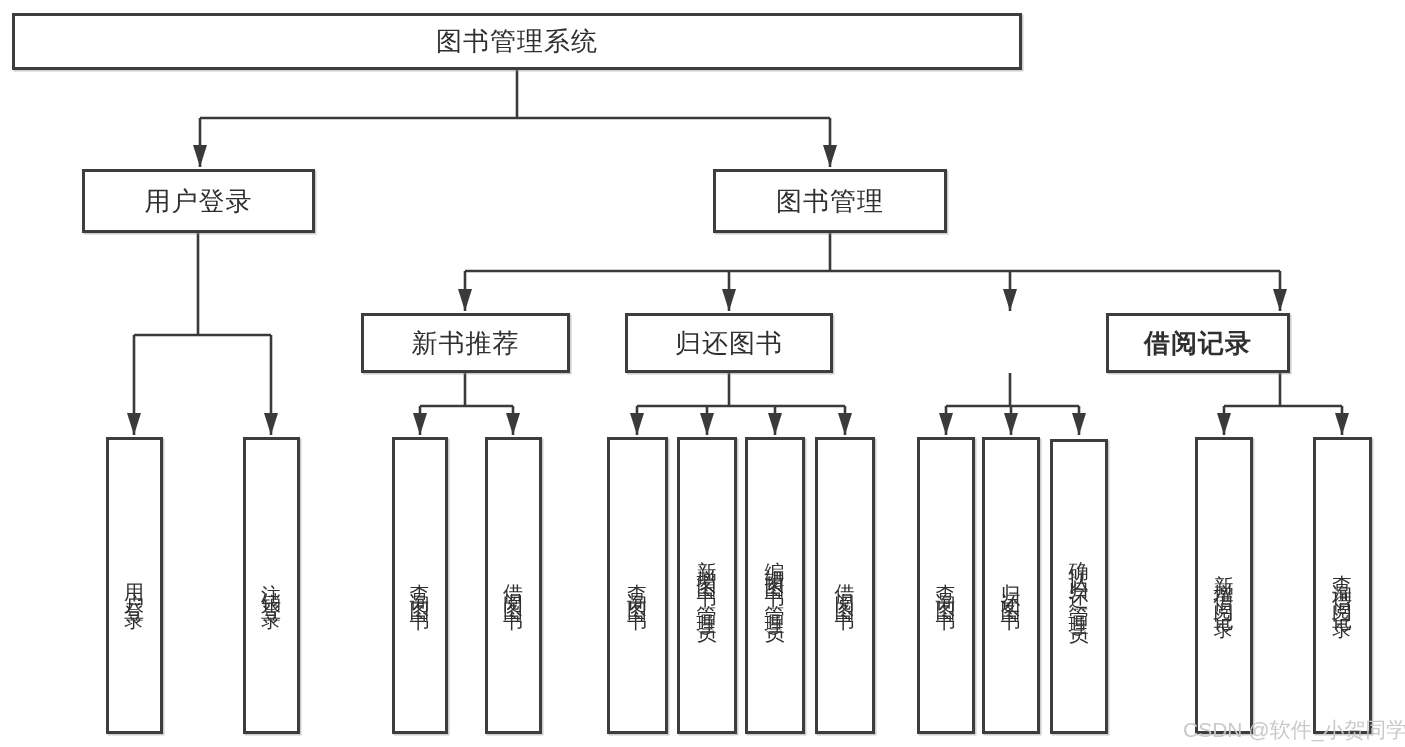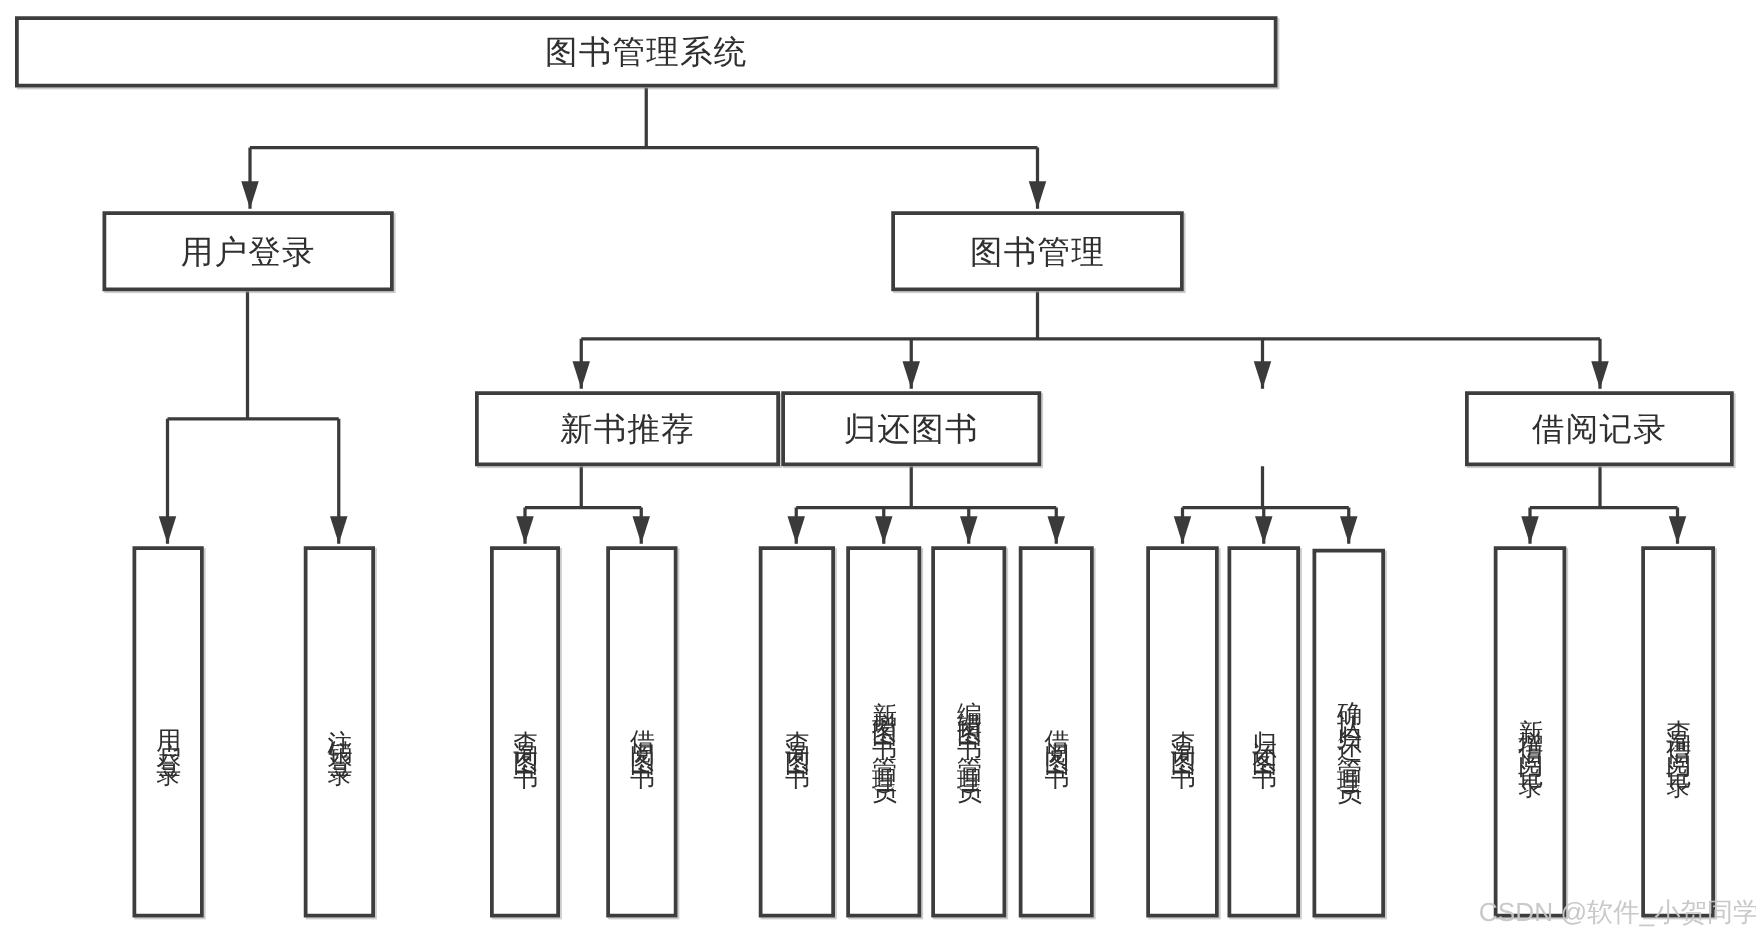--- a/index.html
+++ b/index.html
@@ -113,23 +113,23 @@
       <path d="M1224,406 V435" marker-end="url(#arr)"></path>
       <path d="M1342,406 V435" marker-end="url(#arr)"></path>
     </g>
   </svg>
 
   <div class="node hbox" style="left:12px; top:13px; width:1010px; height:57px;">图书管理系统</div>
 
   <div class="node hbox" style="left:82px; top:169px; width:233px; height:64px;">用户登录</div>
   <div class="node hbox" style="left:713px; top:169px; width:234px; height:64px;">图书管理</div>
 
-  <div class="node hbox" style="left:380px; top:313px; width:244px; height:60px;">新书推荐</div>
+  <div class="node hbox" style="left:361px; top:313px; width:209px; height:60px;">新书推荐</div>
   <div class="node hbox" style="left:625px; top:313px; width:208px; height:60px;">归还图书</div>
-  <div class="node hbox" style="left:1172px; top:313px; width:215px; height:60px;">借阅记录</div>
+  <div class="node hbox" style="left:1106px; top:313px; width:184px; height:60px;font-weight:bold;">借阅记录</div>
 
   <div class="node vbox" style="left:106px; top:437px; width:57px; height:297px;">用户登录</div>
   <div class="node vbox" style="left:243px; top:437px; width:57px; height:297px;">注销登录</div>
 
   <div class="node vbox" style="left:392px; top:437px; width:56px; height:297px;">查询图书</div>
   <div class="node vbox" style="left:485px; top:437px; width:57px; height:297px;">借阅图书</div>
 
   <div class="node vbox" style="left:607px; top:437px; width:61px; height:297px;">查询图书</div>
   <div class="node vbox" style="left:677px; top:437px; width:60px; height:297px;">新增图书（管理员）</div>
   <div class="node vbox" style="left:745px; top:437px; width:60px; height:297px;">编辑图书（管理员）</div>

